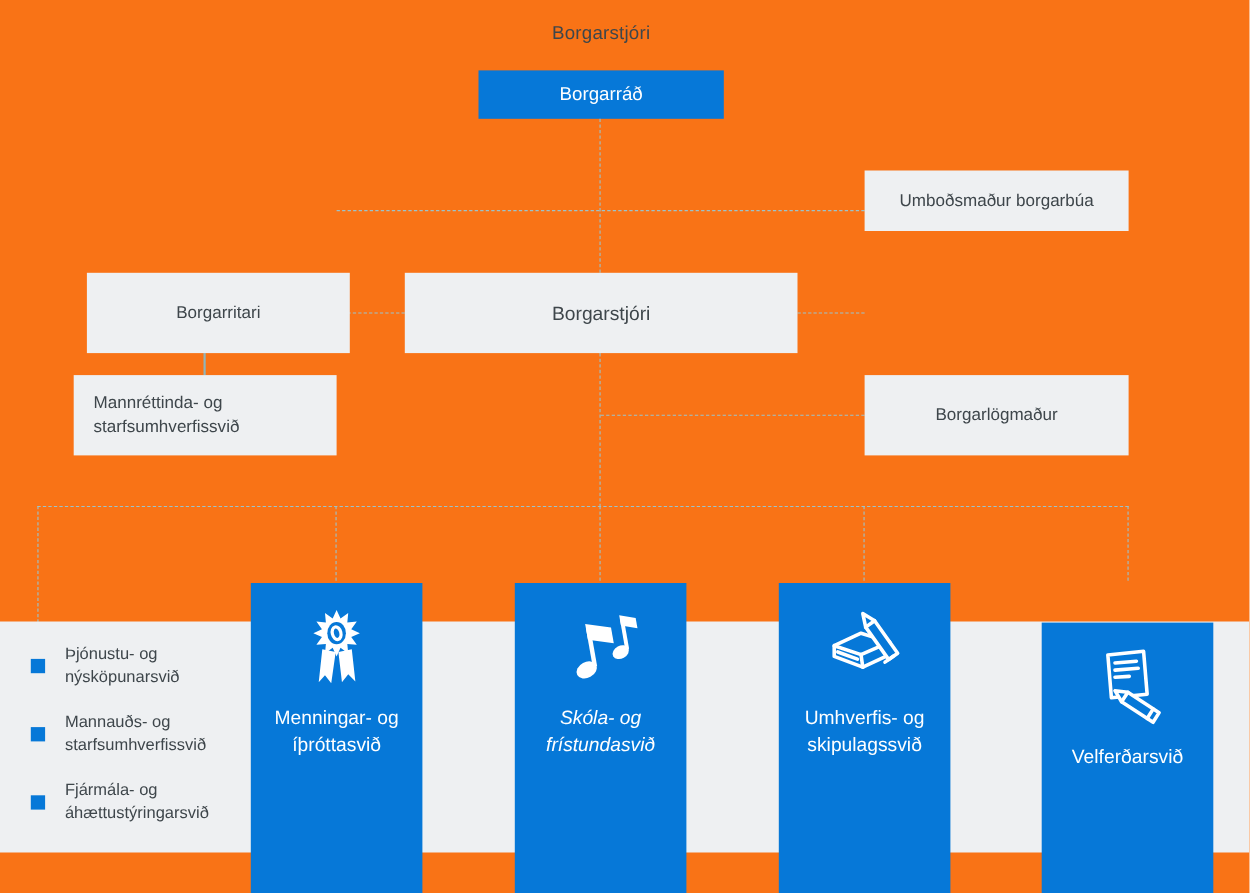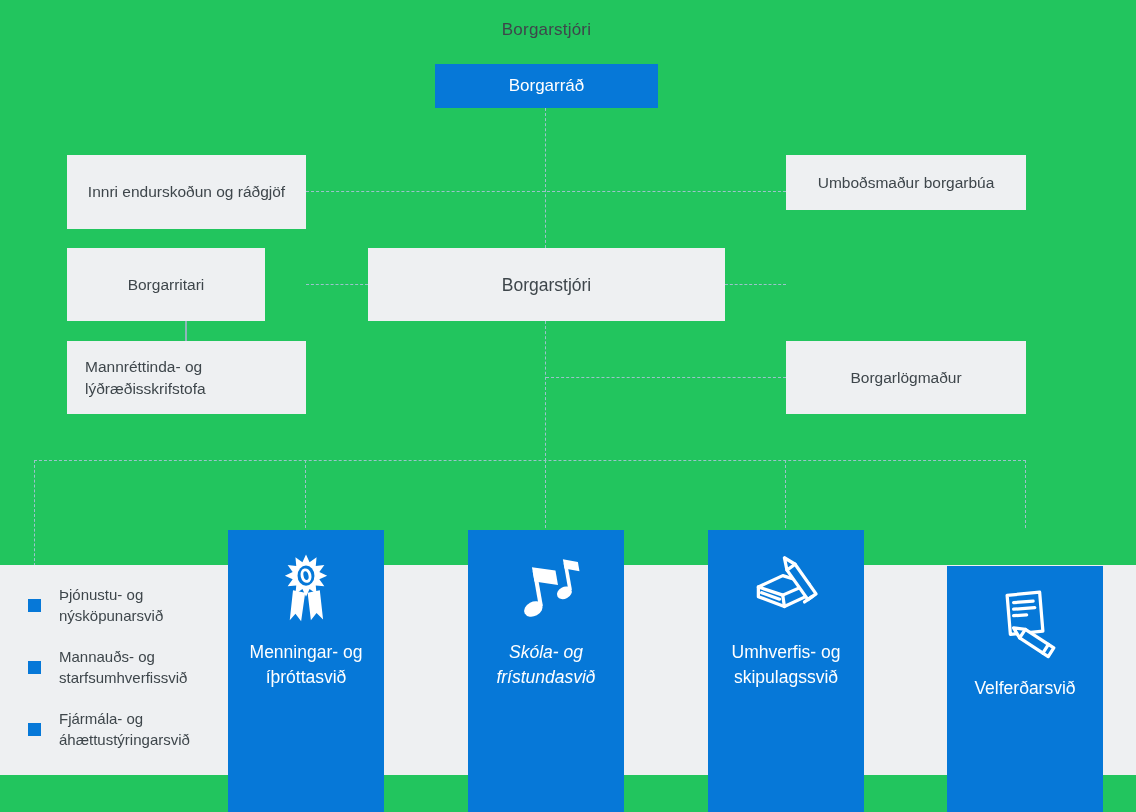--- a/index.html
+++ b/index.html
@@ -1,17 +1,17 @@
 <!DOCTYPE html>
 <html><head>
 <meta charset="utf-8">
 <style>
   html,body{margin:0;padding:0;background:#ffffff;}
   .canvas{
-    position:relative;width:1136px;height:812px;overflow:hidden;background:#22c55e;
+    position:relative;width:1136px;height:812px;overflow:hidden;background:#f97316;
     font-family:"Liberation Sans","DejaVu Sans",sans-serif;color:#3e464b;
   }
   .title{
     position:absolute;left:368px;top:20px;width:357px;text-align:center;
     font-size:17px;letter-spacing:.2px;
   }
   .box{
     position:absolute;display:flex;align-items:center;justify-content:center;
     text-align:left;box-sizing:border-box;padding:0 18px;font-size:15.5px;line-height:22px;
   }
@@ -50,27 +50,26 @@
   <div class="solidline" style="left:185px;top:321px;height:20px;"></div>
   <div class="vline" style="left:545px;top:321px;height:140px;"></div>
   <div class="hline" style="left:546px;top:377px;width:240px;"></div>
   <div class="hline" style="left:34px;top:460px;width:992px;"></div>
   <div class="vline" style="left:34px;top:460px;height:106px;"></div>
   <div class="vline" style="left:305px;top:460px;height:68px;"></div>
   <div class="vline" style="left:545px;top:460px;height:68px;"></div>
   <div class="vline" style="left:785px;top:460px;height:68px;"></div>
   <div class="vline" style="left:1025px;top:460px;height:68px;"></div>
 
-  <div class="box gray-box" style="left:67px;top:155px;width:239px;height:74px;">Innri endurskoðun og ráðgjöf</div>
   <div class="box gray-box" style="left:786px;top:155px;width:240px;height:55px;">Umboðsmaður borgarbúa</div>
 
-  <div class="box gray-box" style="left:67px;top:248px;width:198px;height:73px;">Borgarritari</div>
+  <div class="box gray-box" style="left:79px;top:248px;width:239px;height:73px;">Borgarritari</div>
   <div class="box gray-box center-box" style="left:368px;top:248px;width:357px;height:73px;">Borgarstjóri</div>
 
-  <div class="box gray-box" style="left:67px;top:341px;width:239px;height:73px;">Mannréttinda- og lýðræðisskrifstofa</div>
+  <div class="box gray-box" style="left:67px;top:341px;width:239px;height:73px;">Mannréttinda- og starfsumhverfissvið</div>
   <div class="box gray-box" style="left:786px;top:341px;width:240px;height:73px;">Borgarlögmaður</div>
 
   <div class="band"></div>
 
   <div class="legend">
     <div class="legend-item">
       <span class="legend-sq"></span>
       <span class="legend-label">Þjónustu- og nýsköpunarsvið</span>
     </div>
     <div class="legend-item">

